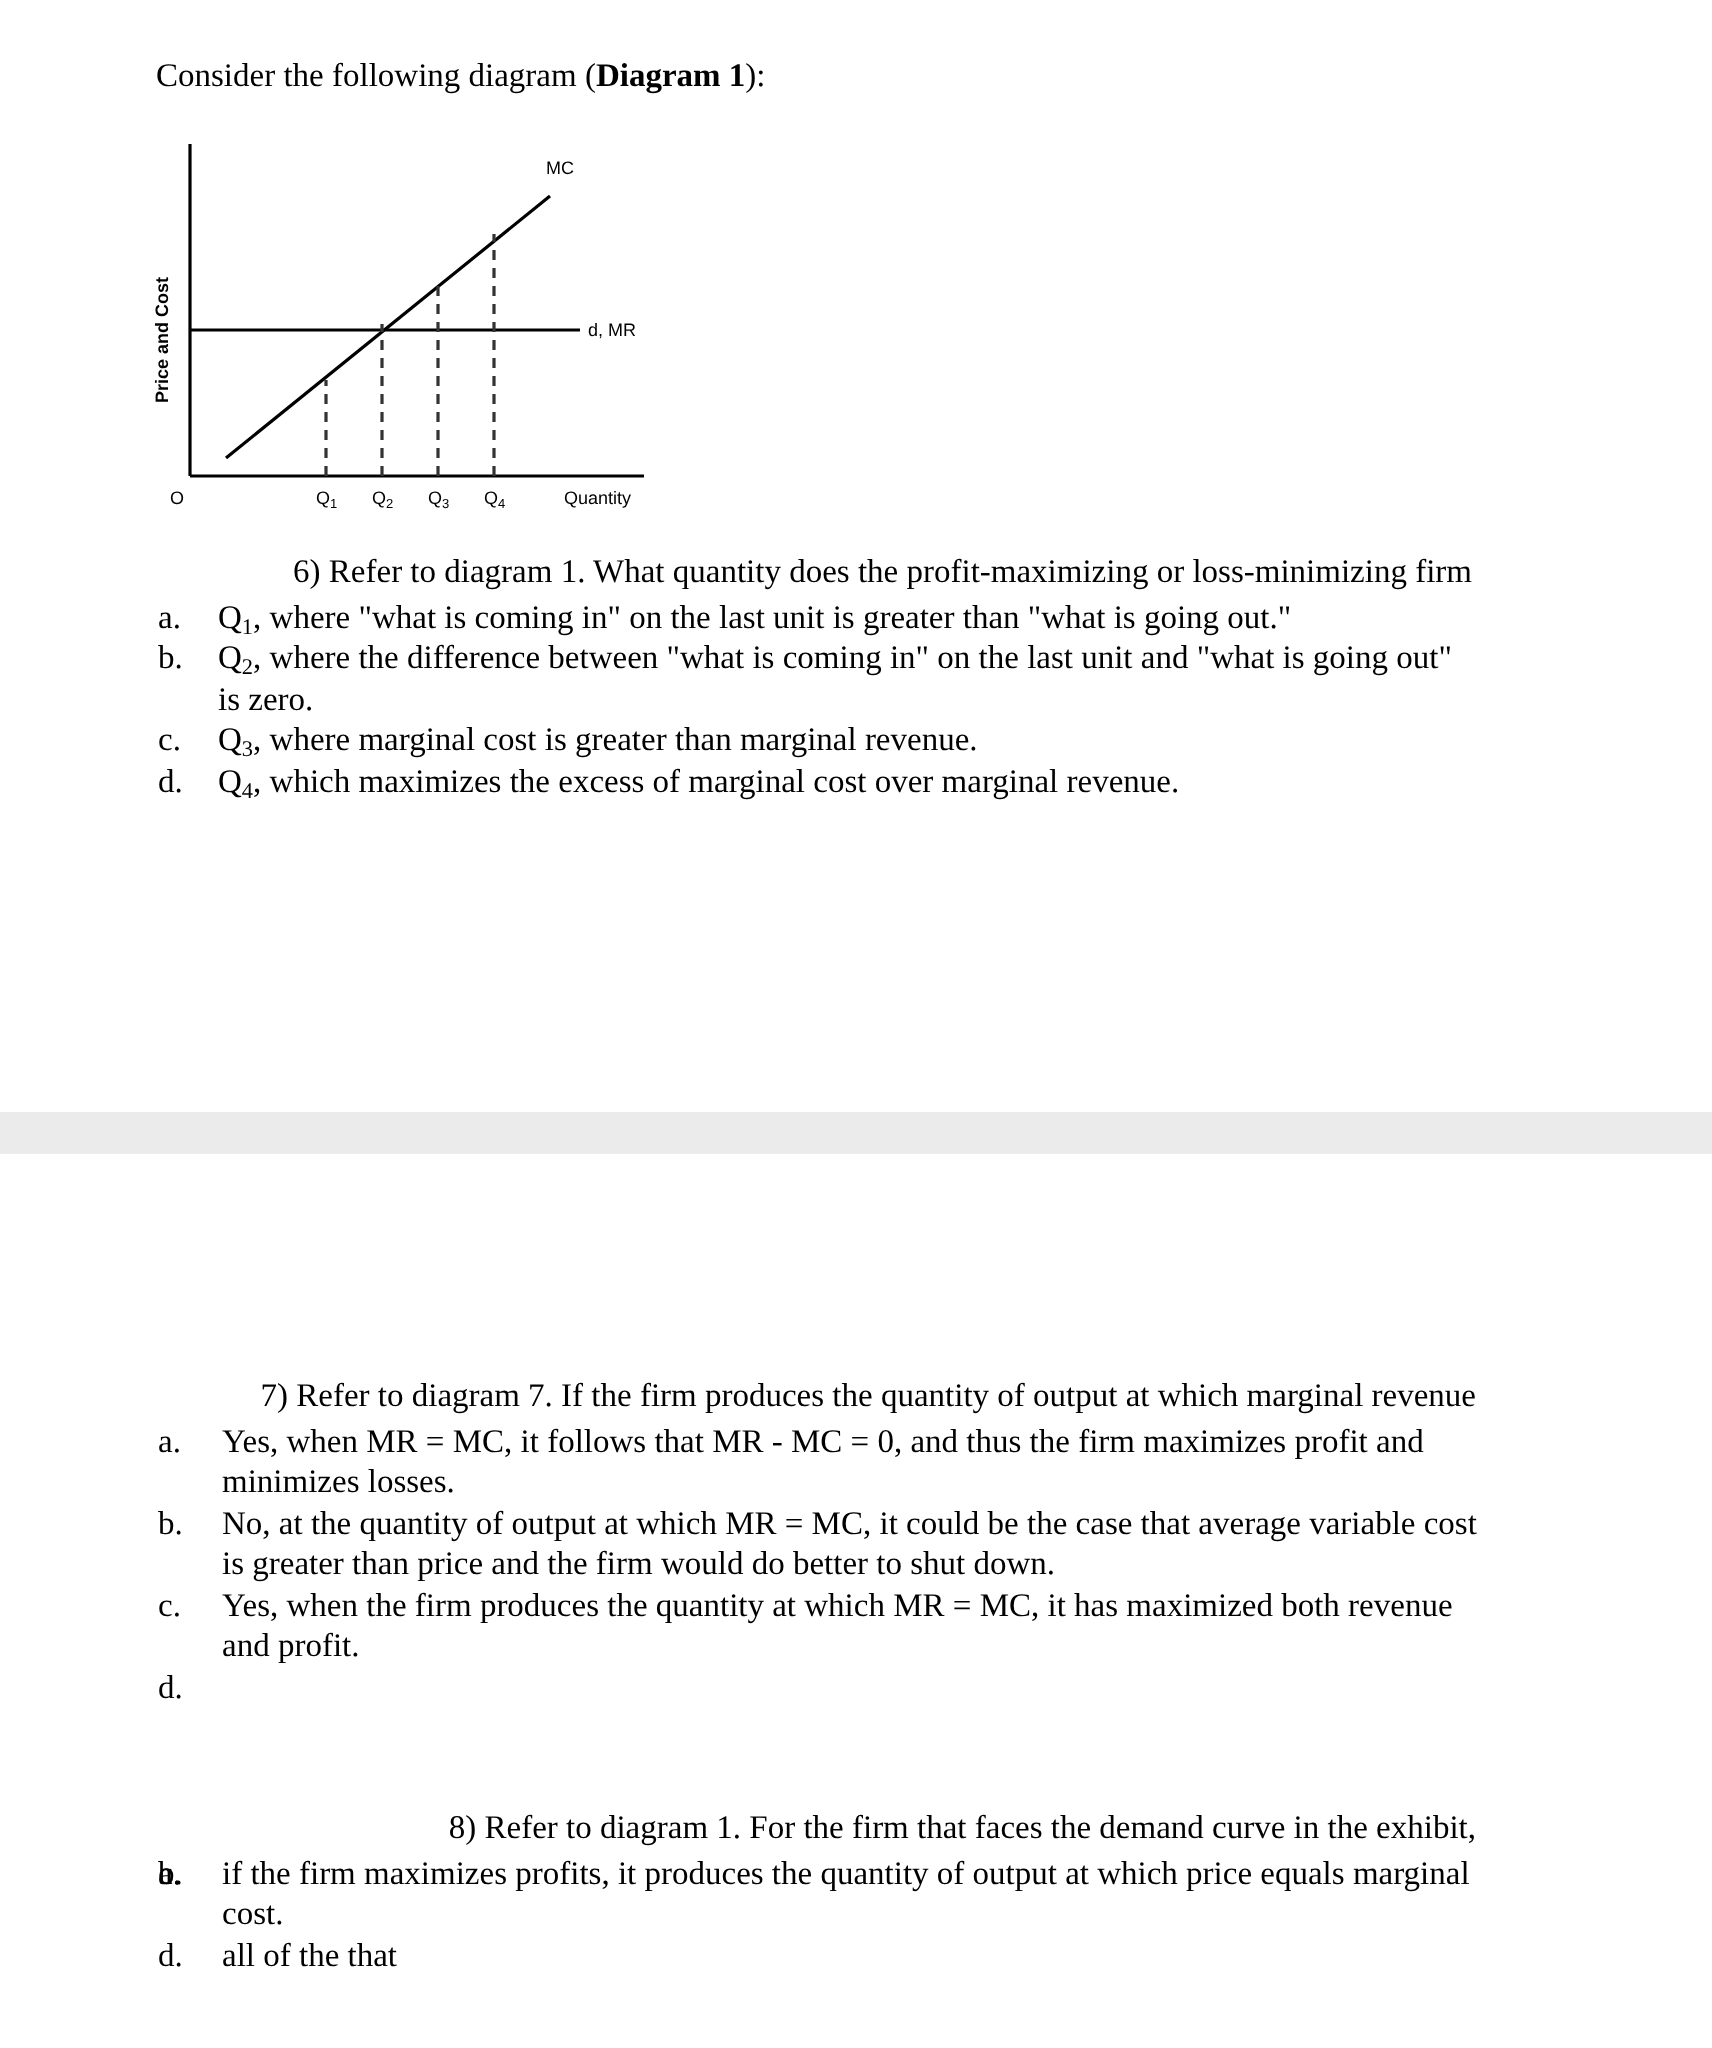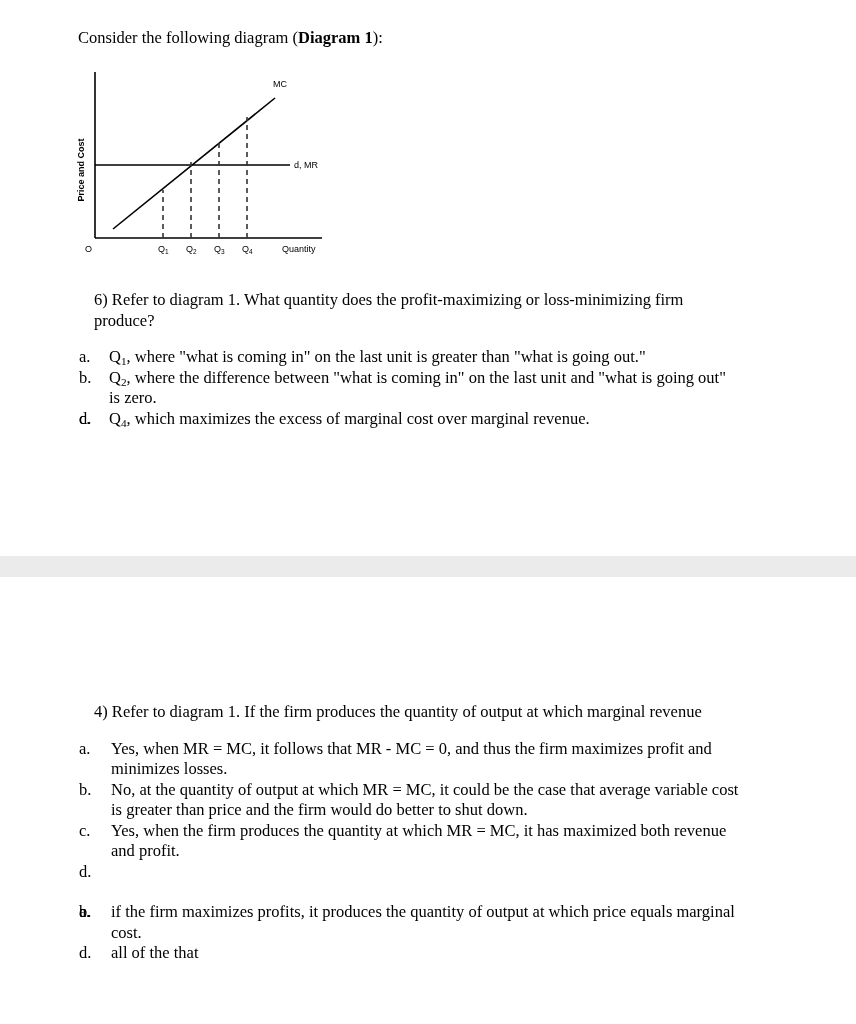--- a/index.html
+++ b/index.html
@@ -55,23 +55,24 @@
   }
   .diagram svg { display: block; }
 
   
   .qblock {
     position: absolute;
     font-size: 16.5px;
     line-height: 1.245;
   }
   .qstem {
-    margin: 16px;
+    margin: 2px;
     padding: 0;
     text-indent: 0;
+    text-align: right;
   }
   .choices {
     list-style: none;
     margin: 0;
     padding: 0;
   }
   .choice {
     position: relative;
     padding-left: 30px;
     margin: 0;
@@ -137,61 +138,63 @@
       <text x="144" y="190" font-family="&quot;Liberation Sans&quot;, sans-serif" font-size="9" fill="#000">Q<tspan font-size="6.5" dy="2">3</tspan></text>
       <text x="172" y="190" font-family="&quot;Liberation Sans&quot;, sans-serif" font-size="9" fill="#000">Q<tspan font-size="6.5" dy="2">4</tspan></text>
 
       <text x="212" y="190" font-family="&quot;Liberation Sans&quot;, sans-serif" font-size="9" fill="#000">Quantity</text>
     </svg>
   </div>
 
   <div class="qblock" id="q6-block">
     <p class="qstem">
       <span>6) Refer to diagram 1. What quantity does the profit-maximizing or loss-minimizing firm</span>
-      <span class="qstem-indent">produce?</span>
     </p>
     <ul class="choices">
       <li class="choice">
         <span class="marker">a.</span><span><span>Q</span><sub>1</sub><span>, where "what is coming in" on the last unit is greater than "what is going out."</span></span>
       </li>
       <li class="choice">
         <span class="marker">b.</span><span><span>Q</span><sub>2</sub><span>, where the difference between "what is coming in" on the last unit and "what is going out" is zero.</span></span>
       </li>
       <li class="choice">
-        <span class="marker">c.</span>
+        <span class="marker">c.</span><span><span>Q</span><sub>3</sub><span>, where marginal cost is greater than marginal revenue.</span></span>
       </li>
       <li class="choice">
         <span class="marker">d.</span><span><span>Q</span><sub>4</sub><span>, which maximizes the excess of marginal cost over marginal revenue.</span></span>
       </li>
     </ul>
   </div>
 
   <div class="page-break-band"></div>
 
   <div class="qblock" id="q7-block">
     <p class="qstem">
-      <span>4) Refer to diagram 1. If the firm produces the quantity of output at which marginal revenue</span>
+      <span>7) Refer to diagram 7. If the firm produces the quantity of output at which marginal revenue</span>
     </p>
     <ul class="choices">
       <li class="choice">
         <span class="marker">a.</span><span>Yes, when MR = MC, it follows that MR - MC = 0, and thus the firm maximizes profit and minimizes losses.</span>
       </li>
       <li class="choice">
         <span class="marker">b.</span><span>No, at the quantity of output at which MR = MC, it could be the case that average variable cost is greater than price and the firm would do better to shut down.</span>
       </li>
       <li class="choice">
         <span class="marker">c.</span><span>Yes, when the firm produces the quantity at which MR = MC, it has maximized both revenue and profit.</span>
       </li>
       <li class="choice">
         <span class="marker">d.</span>
       </li>
     </ul>
   </div>
 
   <div class="qblock" id="q8-block">
+    <p class="qstem">
+      <span>8) Refer to diagram 1. For the firm that faces the demand curve in the exhibit,</span>
+    </p>
     <ul class="choices">
       <li class="choice">
         <span class="marker">a.</span>
       </li>
       <li class="choice">
         <span class="marker">b.</span>
       </li>
       <li class="choice">
         <span class="marker">c.</span><span>if the firm maximizes profits, it produces the quantity of output at which price equals marginal cost.</span>
       </li>

